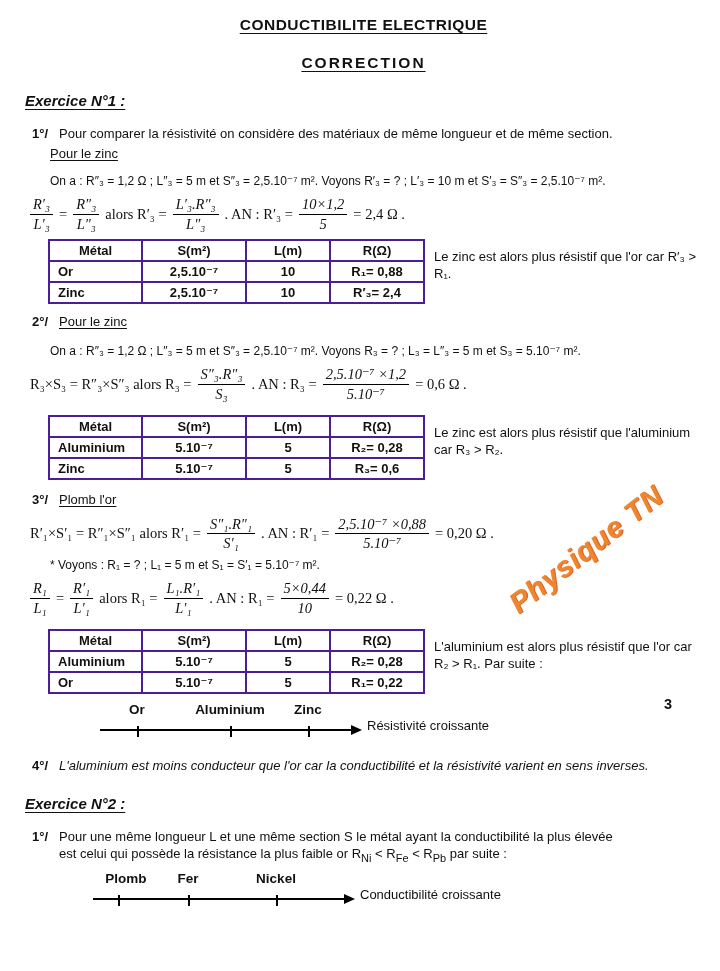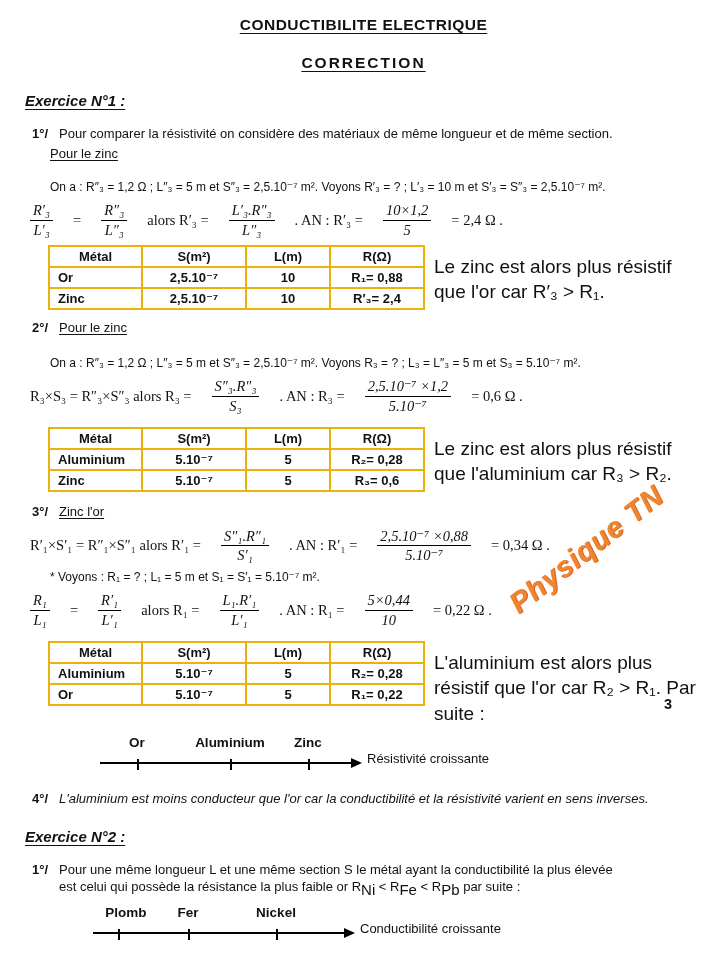--- a/index.html
+++ b/index.html
@@ -28,56 +28,56 @@
     font-weight:bold; font-style:italic; font-size:15px;
     text-decoration:underline; text-underline-offset:3px;
   }
 
   .q { display:flex; margin-left:7px; font-size:13px; line-height:1.3; }
   .qlabel { font-weight:bold; flex:none; width:27px; }
   .qtext { flex:1; }
 
   .u { text-decoration:underline; text-underline-offset:2px; }
   .subhead { margin-left:25px; margin-top:3px; font-size:13px; }
-  .given { margin-left:25px; margin-top:19px; font-size:12px; line-height:1.3; max-width:672px; }
+  .given { margin-left:25px; margin-top:13px; font-size:12px; line-height:1.3; max-width:672px; }
 
   .formula {
-    display:flex; align-items:center; gap:20px;
+    display:flex; align-items:center; gap:6px;
     margin:7px 0 5px 5px;
     font-family:"Liberation Serif","DejaVu Serif",serif;
     font-size:14.5px;
   }
   .frac { display:inline-flex; flex-direction:column; align-items:center; font-style:italic; line-height:1.15; }
   .frac .fn { border-bottom:1.4px solid #000; padding:0 3px 1px 3px; }
   .frac .fd { padding:1px 3px 0 3px; }
   .ft { white-space:nowrap; }
 
   .twrap { display:flex; align-items:flex-start; margin-left:23px; margin-top:6px; gap:9px; }
   table.dtab { border-collapse:collapse; font-size:13px; flex:none; }
-  .dtab th, .dtab td { border:2px solid #eab308; font-weight:bold; text-align:center; padding:2px 6px; height:21px; }
+  .dtab th, .dtab td { border:2px solid #4c1d95; font-weight:bold; text-align:center; padding:2px 6px; height:21px; }
   .dtab th:nth-child(1), .dtab td:nth-child(1) { width:93px; }
   .dtab td:nth-child(1) { text-align:left; padding-left:8px; }
   .dtab th:nth-child(2), .dtab td:nth-child(2) { width:104px; }
   .dtab th:nth-child(3), .dtab td:nth-child(3) { width:84px; }
   .dtab th:nth-child(4), .dtab td:nth-child(4) { width:94px; }
-  .note { width:268px; font-size:19px; line-height:1.35; padding-top:9px; }
+  .note { width:268px; font-size:13px; line-height:1.35; padding-top:9px; }
 
   .axis { position:relative; height:46px; margin-top:8px; }
   .axis .alabel { position:absolute; top:0; transform:translateX(-50%); font-weight:bold; font-size:13.5px; white-space:nowrap; }
   .axis .aline { position:absolute; top:27px; height:2px; background:#000; }
   .axis .ahead { position:absolute; top:23px; width:0; height:0; border-left:11px solid #000; border-top:5px solid transparent; border-bottom:5px solid transparent; }
   .axis .tick { position:absolute; top:24px; width:2px; height:11px; background:#000; }
   .axis .acaption { position:absolute; top:16px; font-size:13px; white-space:nowrap; }
 
   .q4 { margin-top:10px; }
   .q4 .qtext { font-style:italic; max-width:650px; }
 
   .ex2h { margin-top:20px; }
   .ex2p { margin-top:16px; }
-  sub { font-size:15px; }
+  sub { font-size:11px; }
 
   .watermark {
     position:absolute; left:493px; top:533px; z-index:5;
     transform:rotate(-38deg);
     font-weight:bold; font-style:italic; font-size:29px; letter-spacing:1px;
     color:#ee7b1c; text-shadow:1px 1px 0 #d9581a; opacity:.92;
     white-space:nowrap; pointer-events:none;
   }
   .pagenum { position:absolute; right:48px; bottom:28px; font-size:14.5px; font-weight:bold; }
 </style>
@@ -200,35 +200,35 @@
           <td>5</td>
           <td>R₃= 0,6</td>
         </tr>
       </tbody>
     </table>
     <div class="note">Le zinc est alors plus résistif que l'aluminium car R₃ &gt; R₂.</div>
   </div>
 
   <div class="q" style="margin-top:12px">
     <span class="qlabel">3°/</span>
-    <span class="u">Zinc l'or</span>
+    <span class="u">Plomb l'or</span>
   </div>
 
   <div class="formula">
     <span class="ft">R′₁×S′₁ = R″₁×S″₁ alors R′₁ =</span>
     <span class="frac">
         <span class="fn">S″₁.R″₁</span>
         <span class="fd">S′₁</span>
       </span>
     <span class="ft">. AN : R′₁ =</span>
     <span class="frac">
         <span class="fn">2,5.10⁻⁷ ×0,88</span>
         <span class="fd">5.10⁻⁷</span>
       </span>
-    <span class="ft">= 0,34 Ω .</span>
+    <span class="ft">= 0,20 Ω .</span>
   </div>
 
   <div class="given" style="margin-top:6px">* Voyons : R₁ = ? ; L₁ = 5 m et S₁ = S′₁ = 5.10⁻⁷ m².</div>
 
   <div class="formula">
     <span class="frac">
         <span class="fn">R₁</span>
         <span class="fd">L₁</span>
       </span>
     <span class="ft">=</span>

